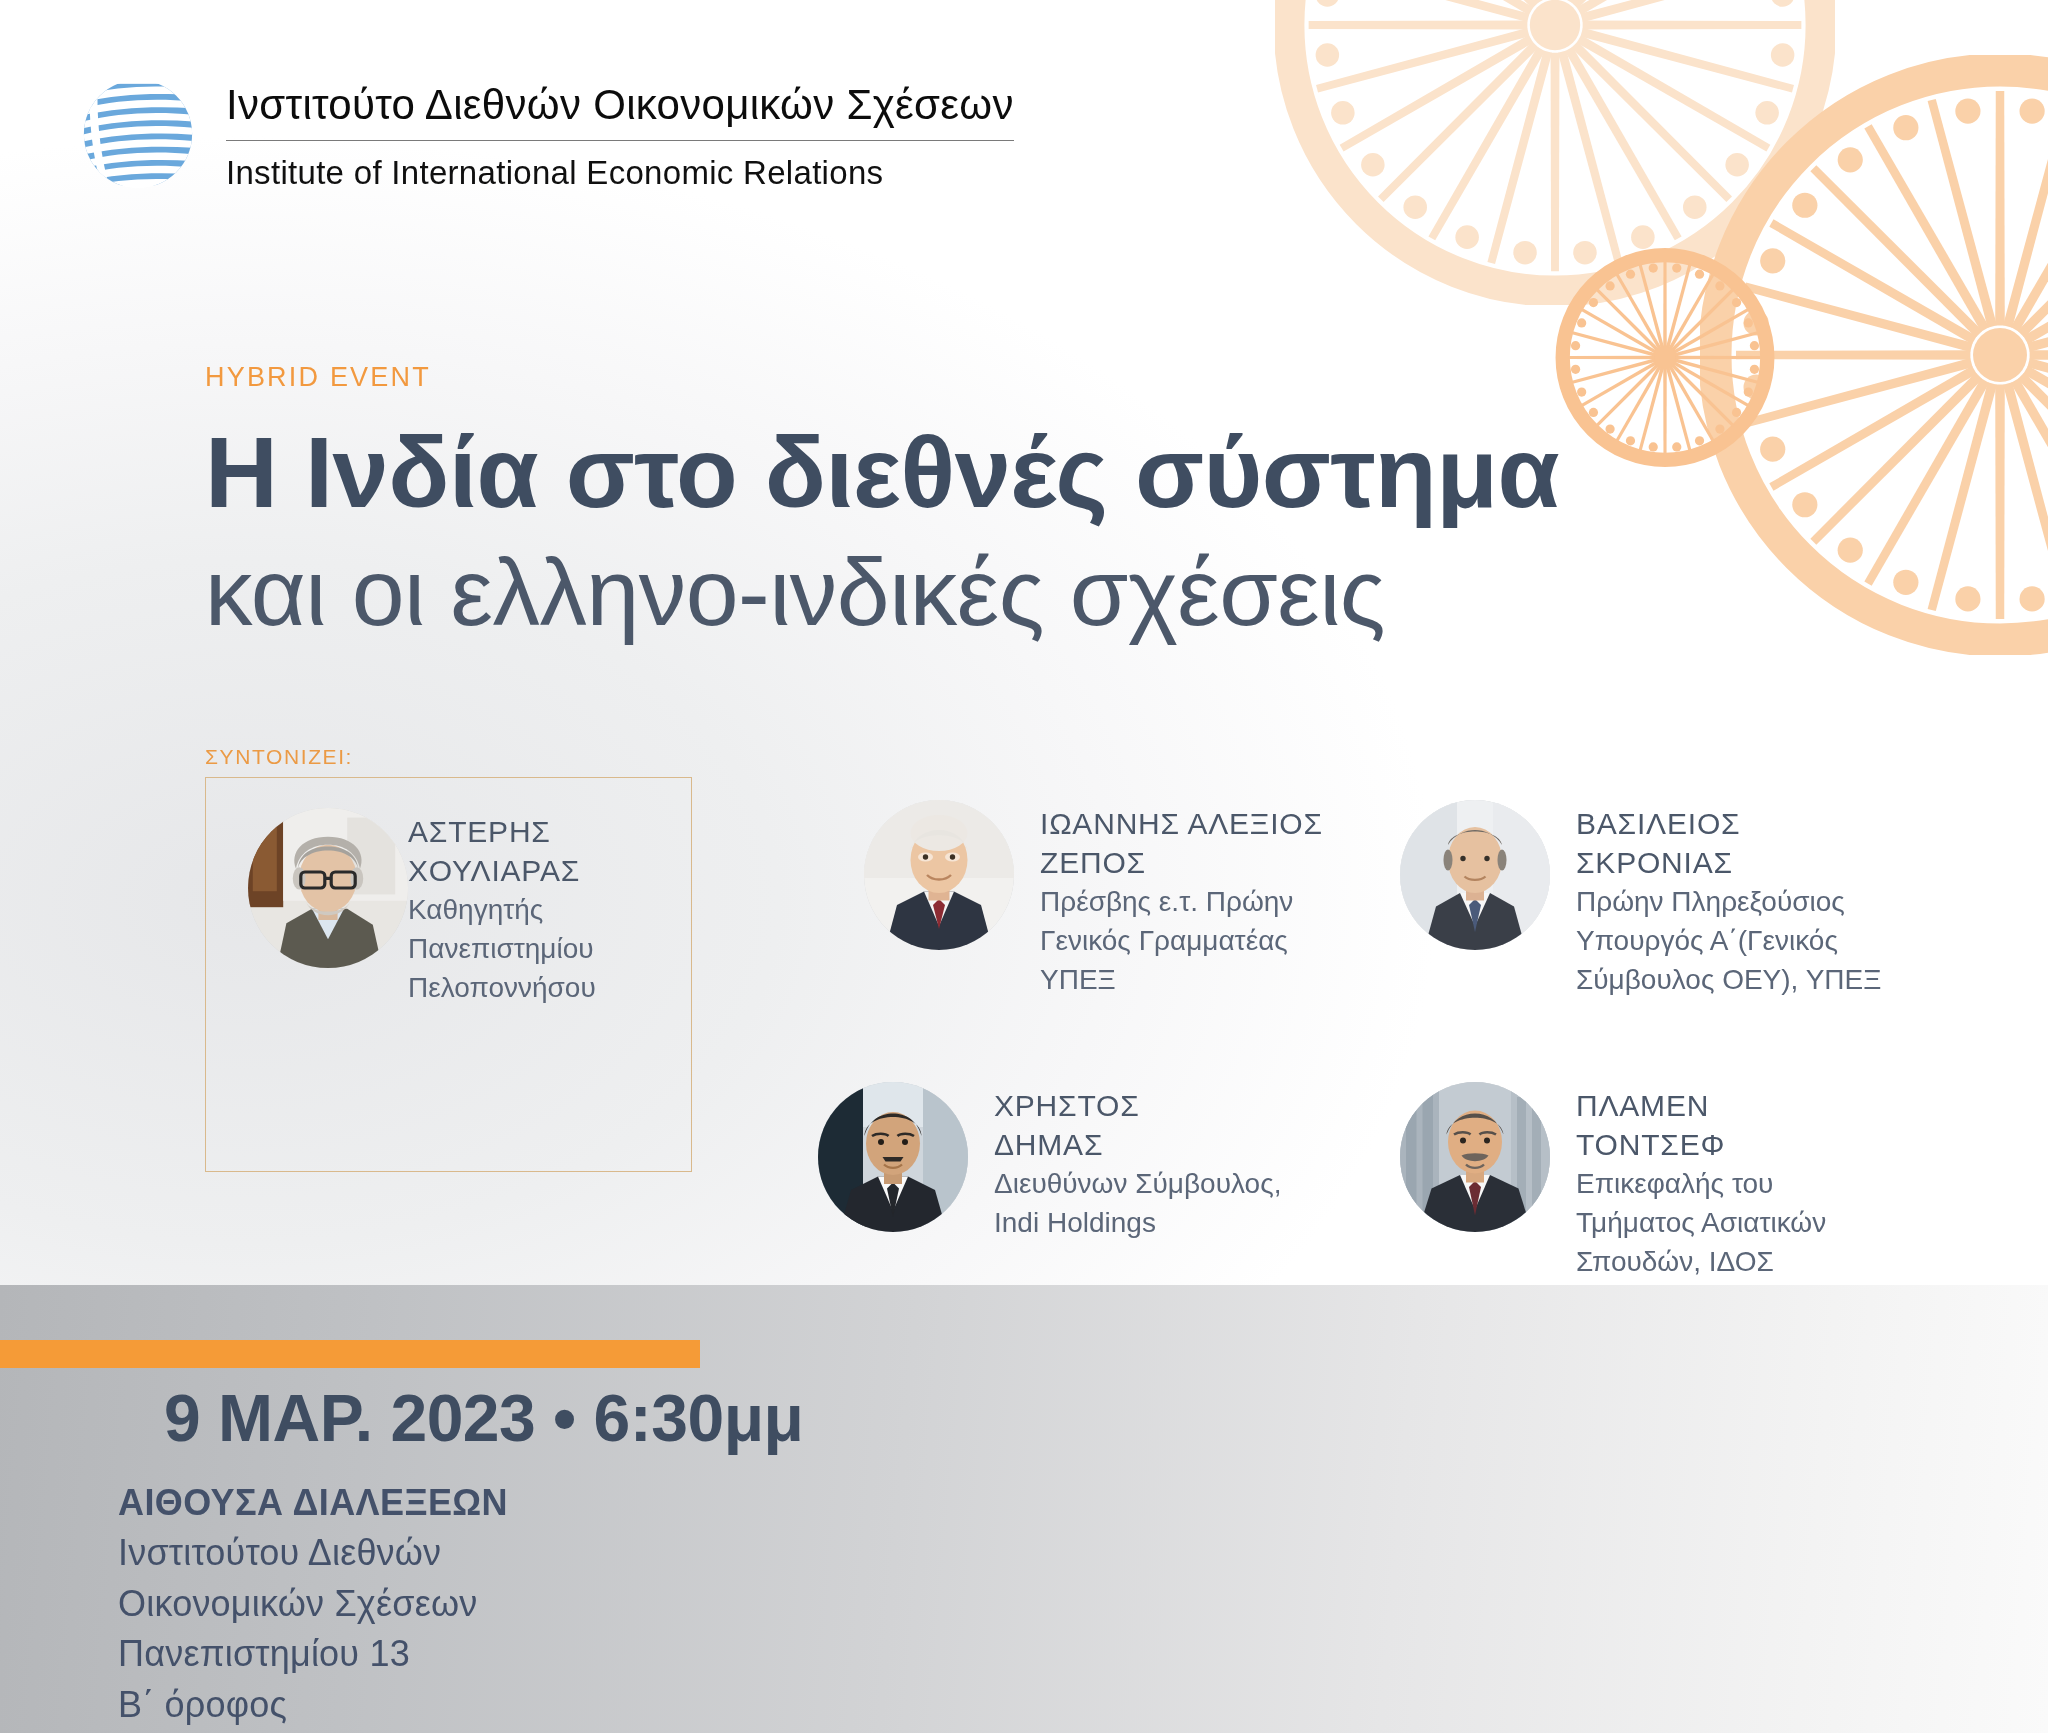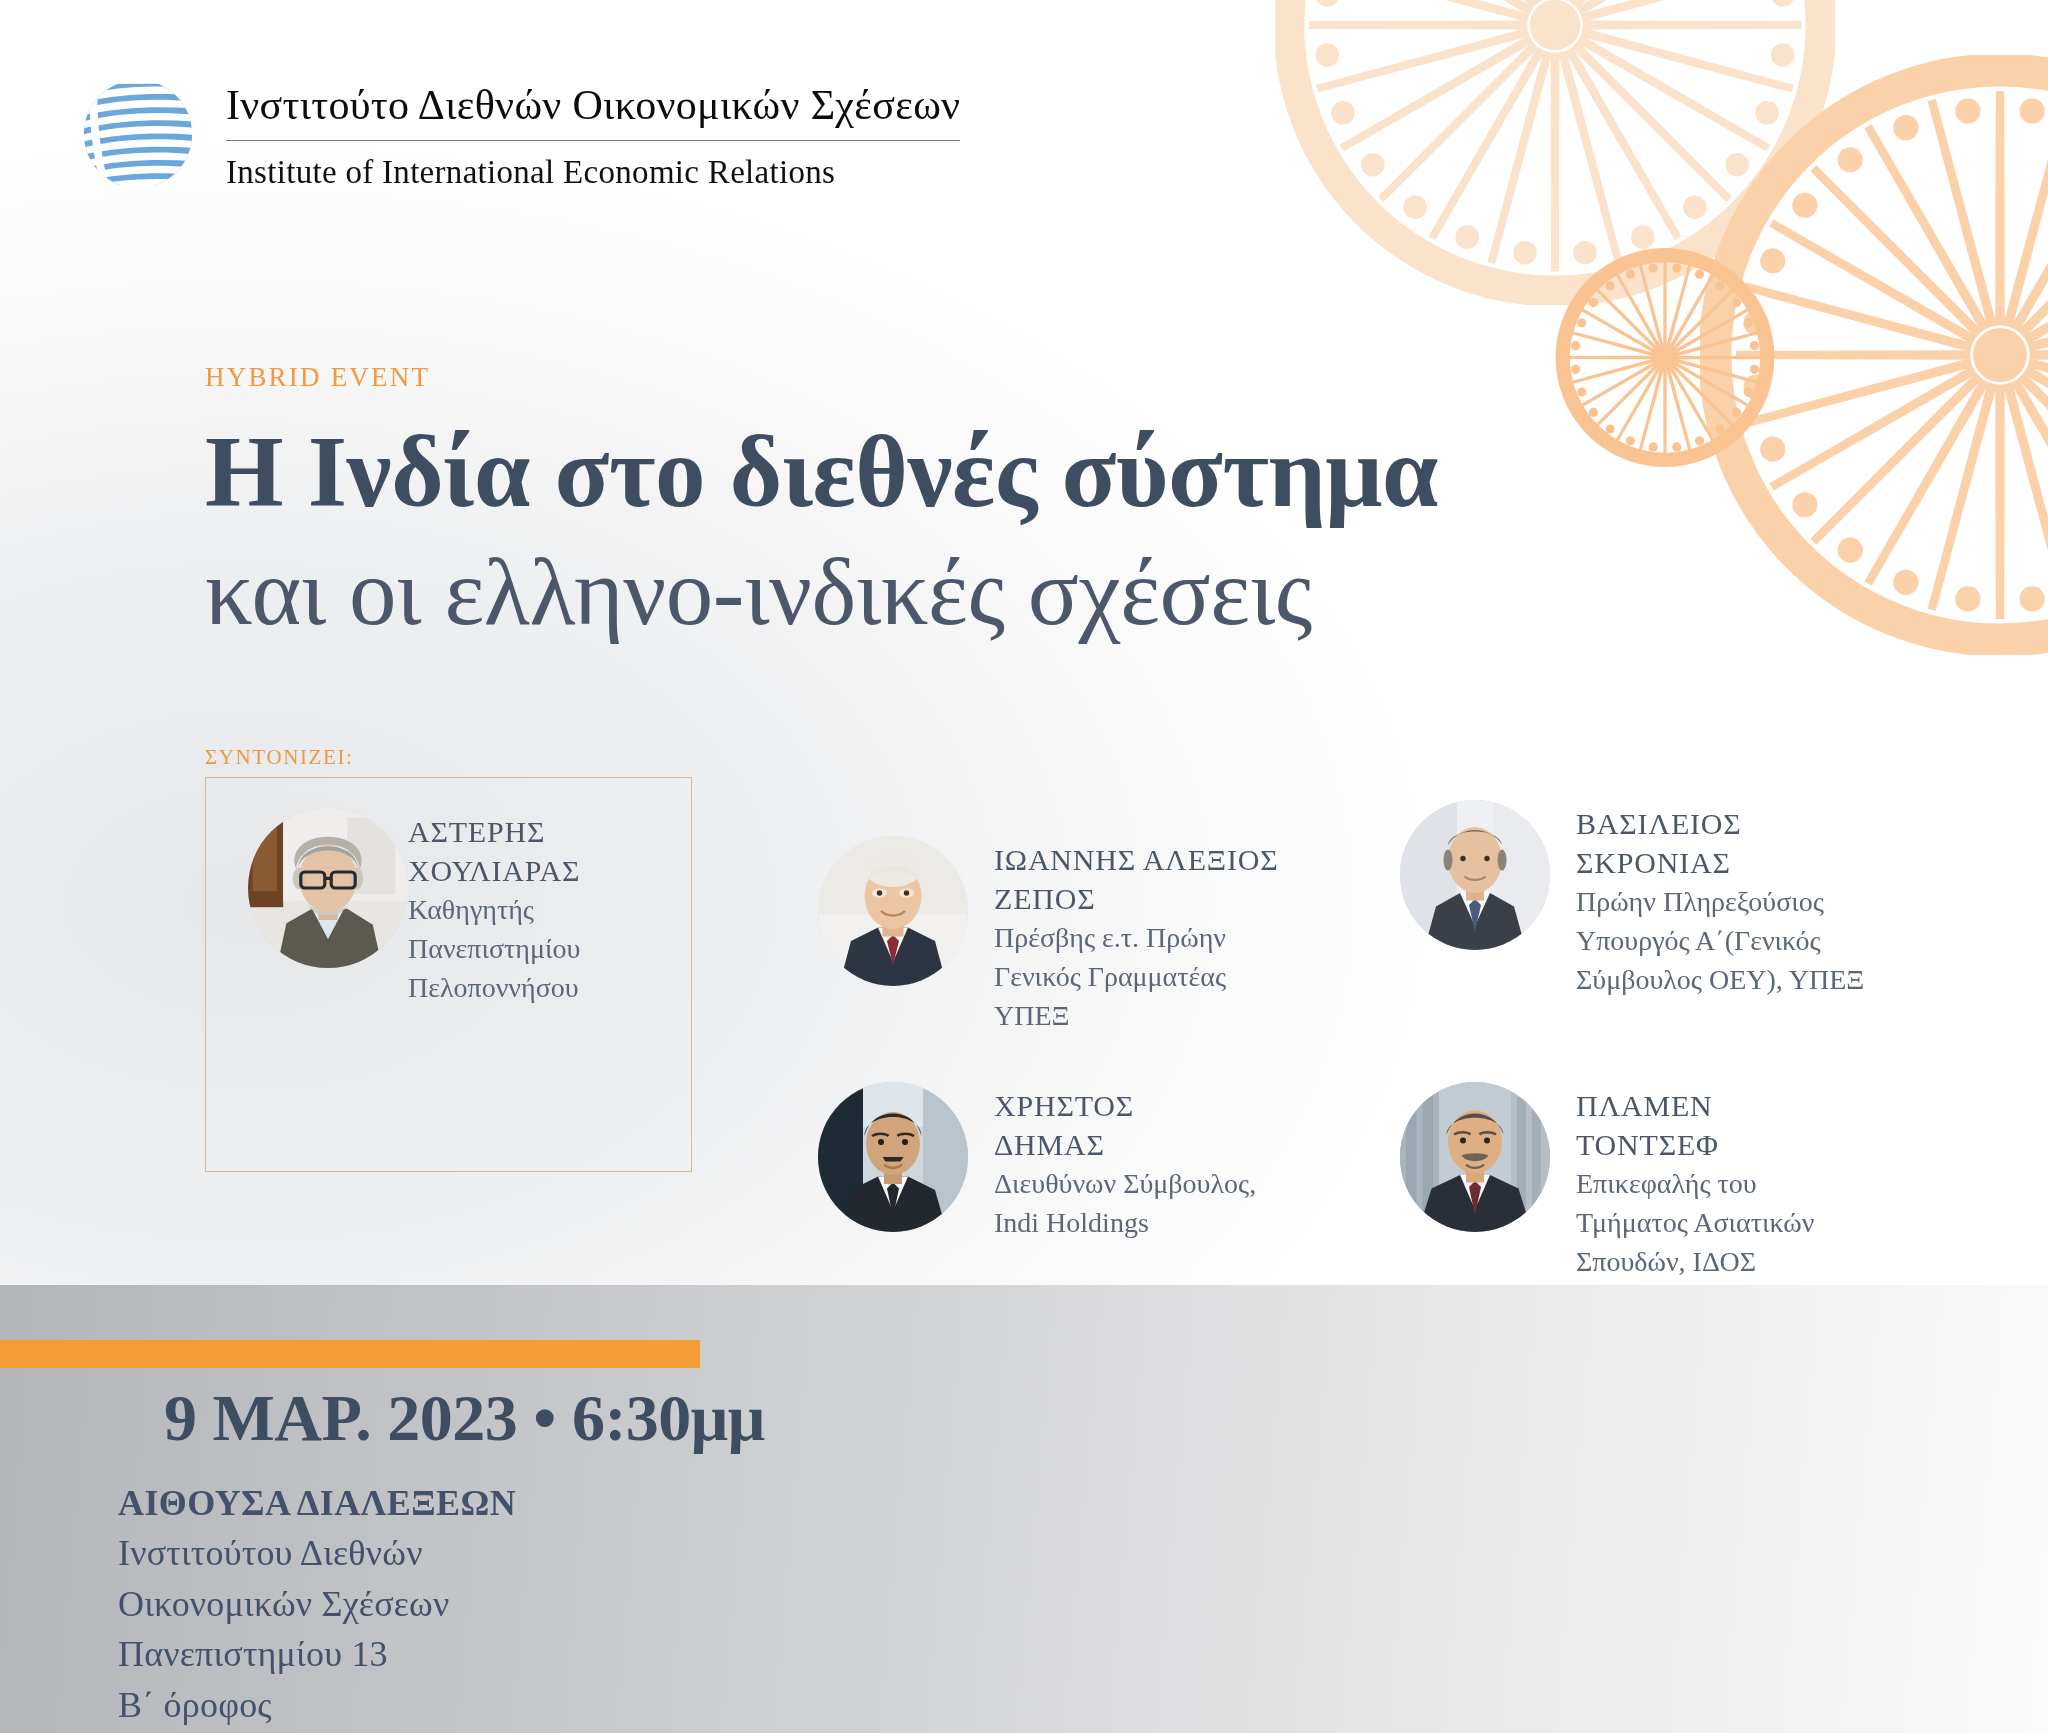--- a/index.html
+++ b/index.html
@@ -7,21 +7,21 @@
     padding: 0;
     background: #ffffff;
   }
   * { box-sizing: border-box; }
 
   .poster {
     position: relative;
     width: 2048px;
     height: 1733px;
     overflow: hidden;
-    font-family: Liberation Serif, serif;
+    font-family: Liberation Sans, sans-serif;
     background:
       radial-gradient(ellipse 1400px 900px at 12% 52%, #e6e7e9 0%, #eeeff0 38%, #f7f7f8 62%, #ffffff 85%),
       linear-gradient(105deg, #e4e5e7 0%, #f2f2f3 32%, #fdfdfd 60%, #ffffff 100%);
   }
 
   
   .chakra {
     position: absolute;
     pointer-events: none;
   }
@@ -124,21 +124,21 @@
     align-items: flex-start;
   }
 
   
   .speaker {
     position: absolute;
     display: flex;
     gap: 26px;
     align-items: flex-start;
   }
-  #speaker-zepos    { left: 818px;  top: 800px; margin-top: 36px; }
+  #speaker-zepos    { left: 864px;  top: 800px; }
   #speaker-skronias { left: 1400px; top: 800px; }
   #speaker-dimas    { left: 818px;  top: 1082px; }
   #speaker-tontsef  { left: 1400px; top: 1082px; }
 
   .avatar {
     border-radius: 50%;
     overflow: hidden;
     flex: none;
     position: relative;
     background: #cfd2d5;

